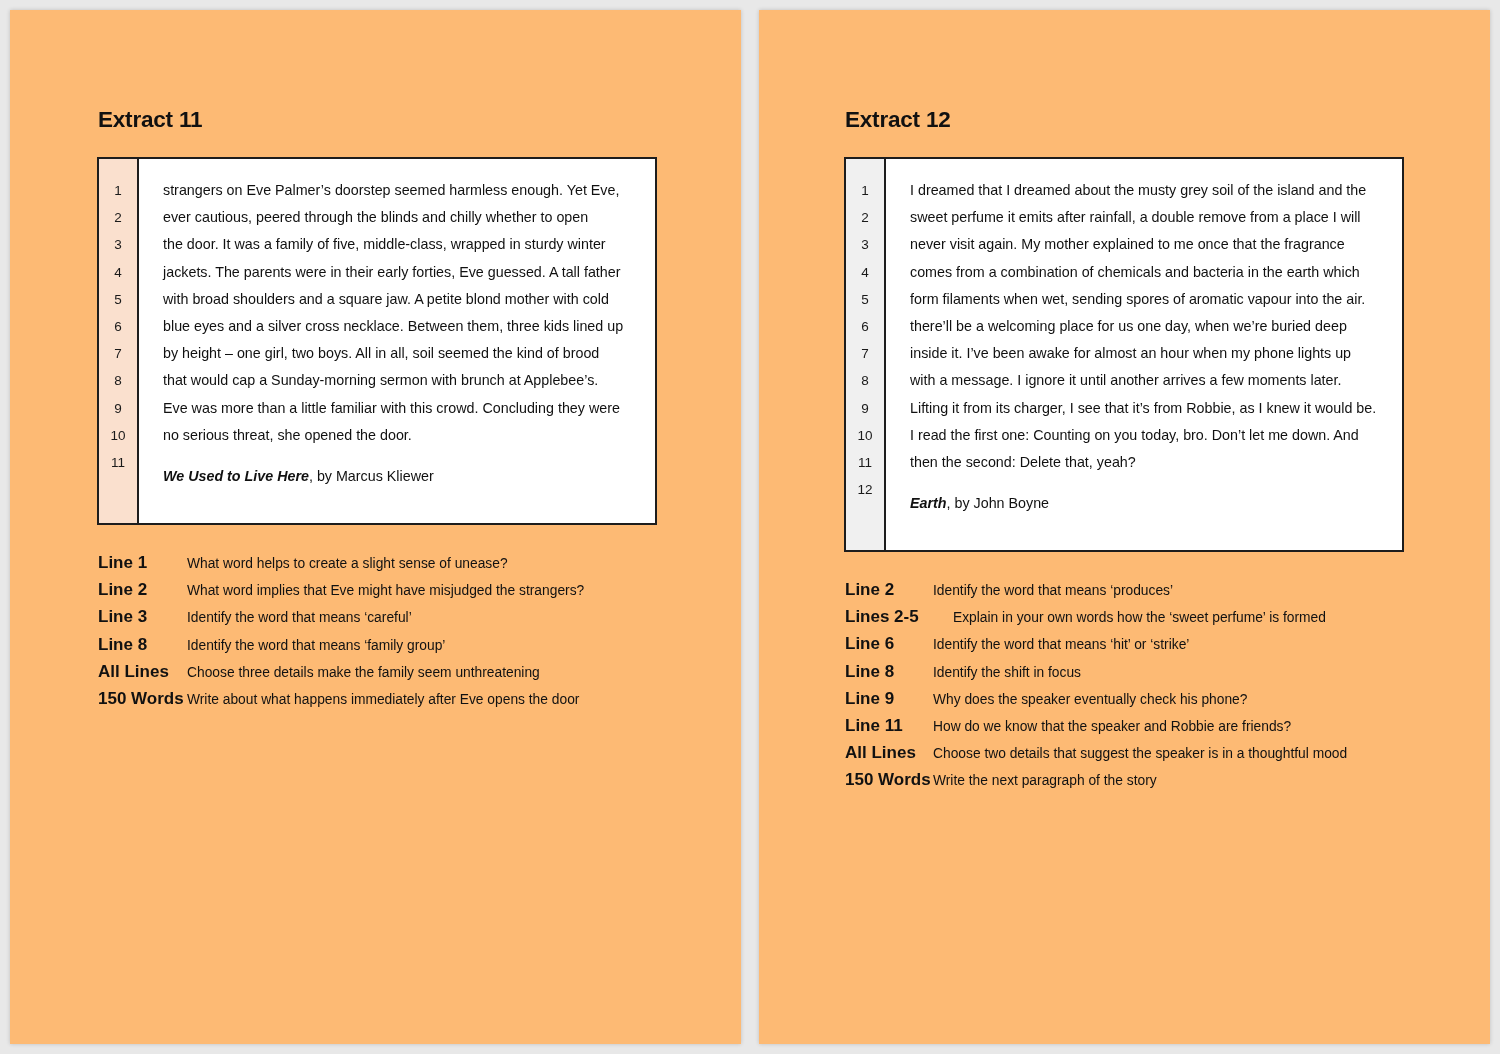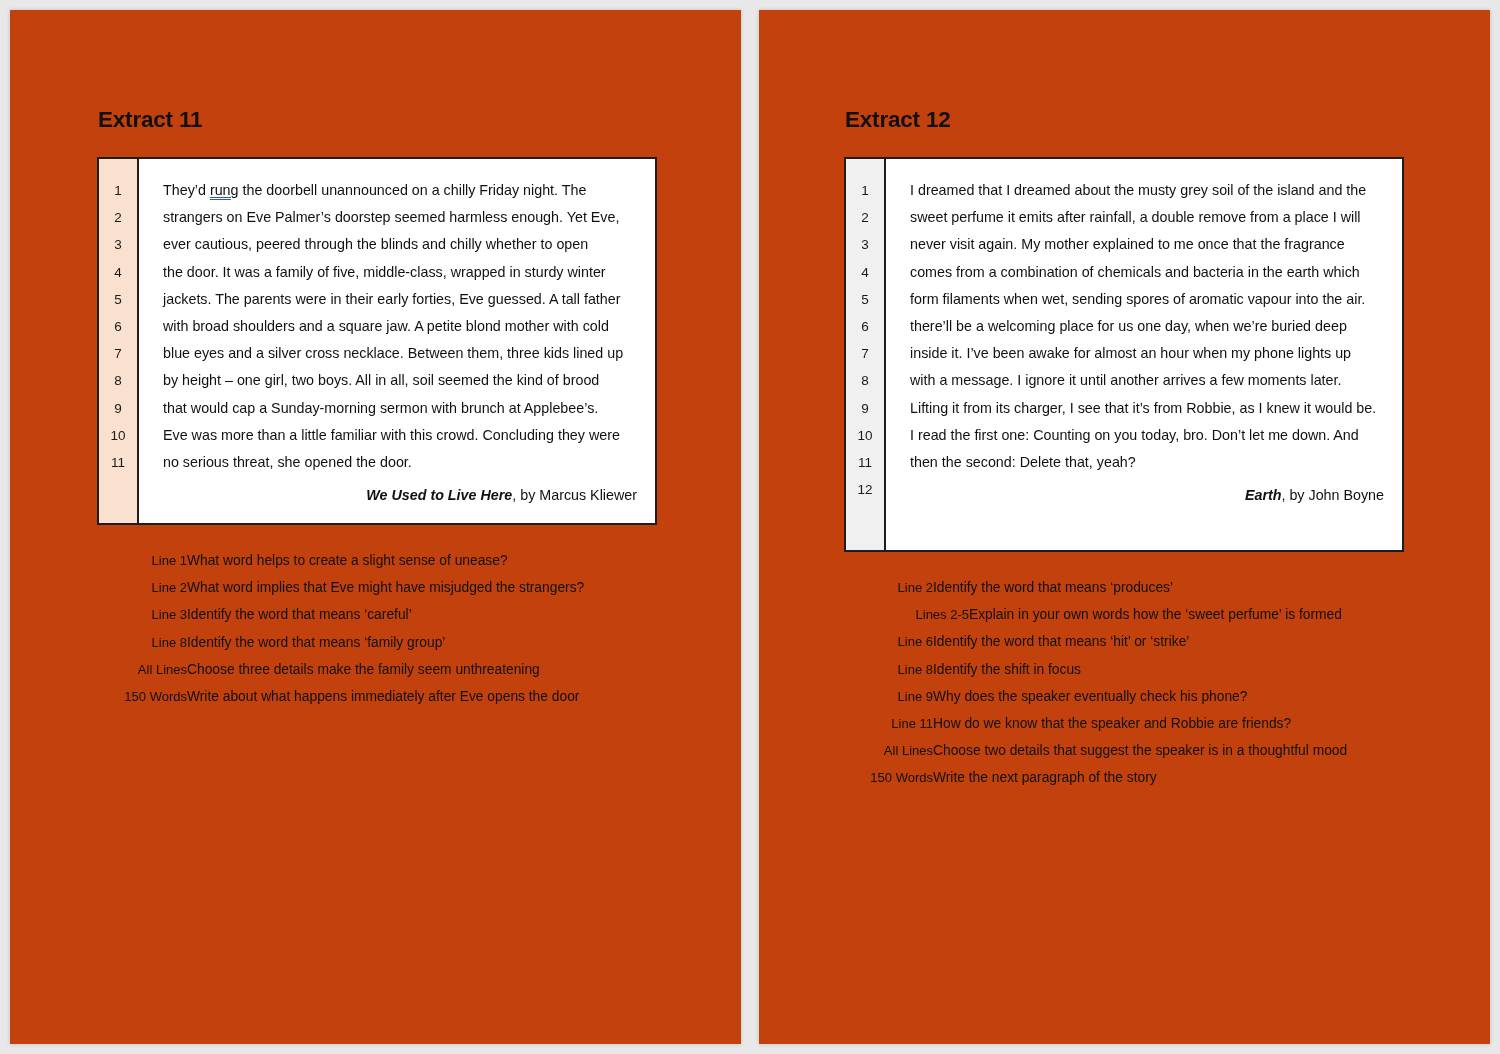--- a/index.html
+++ b/index.html
@@ -18,21 +18,21 @@
     position: relative;
     width: 1500px;
     height: 1054px;
     display: flex;
     gap: 18px;
     padding: 10px;
     box-sizing: border-box;
   }
   .page {
     position: relative;
-    background: #c2410c;
+    background: #fdba74;
     box-shadow: 0 0 4px rgba(0,0,0,0.18);
     box-sizing: border-box;
     overflow: hidden;
   }
   .page-left  { width: 731px; height: 1034px; }
   .page-right { width: 731px; height: 1034px; padding-left: 6px; }
 
   .page-inner {
     position: absolute;
     left: 0; top: 0;
@@ -86,48 +86,47 @@
     white-space: nowrap;
   }
   .misspelled {
     text-decoration: underline;
     text-decoration-color: #2a56d6;
     text-decoration-style: double;
     text-decoration-thickness: 1px;
     text-underline-offset: 2px;
   }
   .attribution {
-    text-align: right;
+    text-align: left;
     font-size: 14.3px;
     color: #111111;
-    margin-top: 11px;
+    margin-top: 19px;
     padding-right: 2px;
     white-space: nowrap;
   }
   .attribution .title {
     font-weight: bold;
     font-style: italic;
   }
 
   
   .questions {
     position: absolute;
   }
   .q-row {
     display: flex;
     align-items: baseline;
     height: 27.2px;
   }
   .q-label {
-    font-size: 13px;
-    font-weight: normal;
+    font-size: 17px;
+    font-weight: bold;
     color: #111111;
     flex: 0 0 auto;
     white-space: nowrap;
-    text-align: right;
   }
   .q-text {
     font-size: 13.8px;
     color: #111111;
     white-space: nowrap;
   }
 </style>
 </head>
 <body>
 
@@ -148,21 +147,20 @@
           <div class="num">5</div>
           <div class="num">6</div>
           <div class="num">7</div>
           <div class="num">8</div>
           <div class="num">9</div>
           <div class="num">10</div>
           <div class="num">11</div>
         </div>
 
         <div class="extract-body">
-          <div class="txt-line"><span>They’d </span><span class="misspelled">rung</span><span> the doorbell unannounced on a chilly Friday night. The</span></div>
           <div class="txt-line">strangers on Eve Palmer’s doorstep seemed harmless enough. Yet Eve,</div>
           <div class="txt-line">ever cautious, peered through the blinds and chilly whether to open</div>
           <div class="txt-line">the door. It was a family of five, middle-class, wrapped in sturdy winter</div>
           <div class="txt-line">jackets. The parents were in their early forties, Eve guessed. A tall father</div>
           <div class="txt-line">with broad shoulders and a square jaw. A petite blond mother with cold</div>
           <div class="txt-line">blue eyes and a silver cross necklace. Between them, three kids lined up</div>
           <div class="txt-line">by height – one girl, two boys. All in all, soil seemed the kind of brood</div>
           <div class="txt-line">that would cap a Sunday-morning sermon with brunch at Applebee’s.</div>
           <div class="txt-line">Eve was more than a little familiar with this crowd. Concluding they were</div>
           <div class="txt-line">no serious threat, she opened the door.</div>
@@ -239,21 +237,21 @@
           <div class="attribution"><span class="title">Earth</span><span>, by John Boyne</span></div>
         </div>
       </div>
 
       <div class="questions" style="left:86px; top:570px;">
         <div class="q-row">
           <span class="q-label" style="width:88px;">Line 2</span>
           <span class="q-text">Identify the word that means ‘produces’</span>
         </div>
         <div class="q-row">
-          <span class="q-label" style="width:108px;margin-left:16px;">Lines 2-5</span>
+          <span class="q-label" style="width:108px;">Lines 2-5</span>
           <span class="q-text">Explain in your own words how the ‘sweet perfume’ is formed</span>
         </div>
         <div class="q-row">
           <span class="q-label" style="width:88px;">Line 6</span>
           <span class="q-text">Identify the word that means ‘hit’ or ‘strike’</span>
         </div>
         <div class="q-row">
           <span class="q-label" style="width:88px;">Line 8</span>
           <span class="q-text">Identify the shift in focus</span>
         </div>

